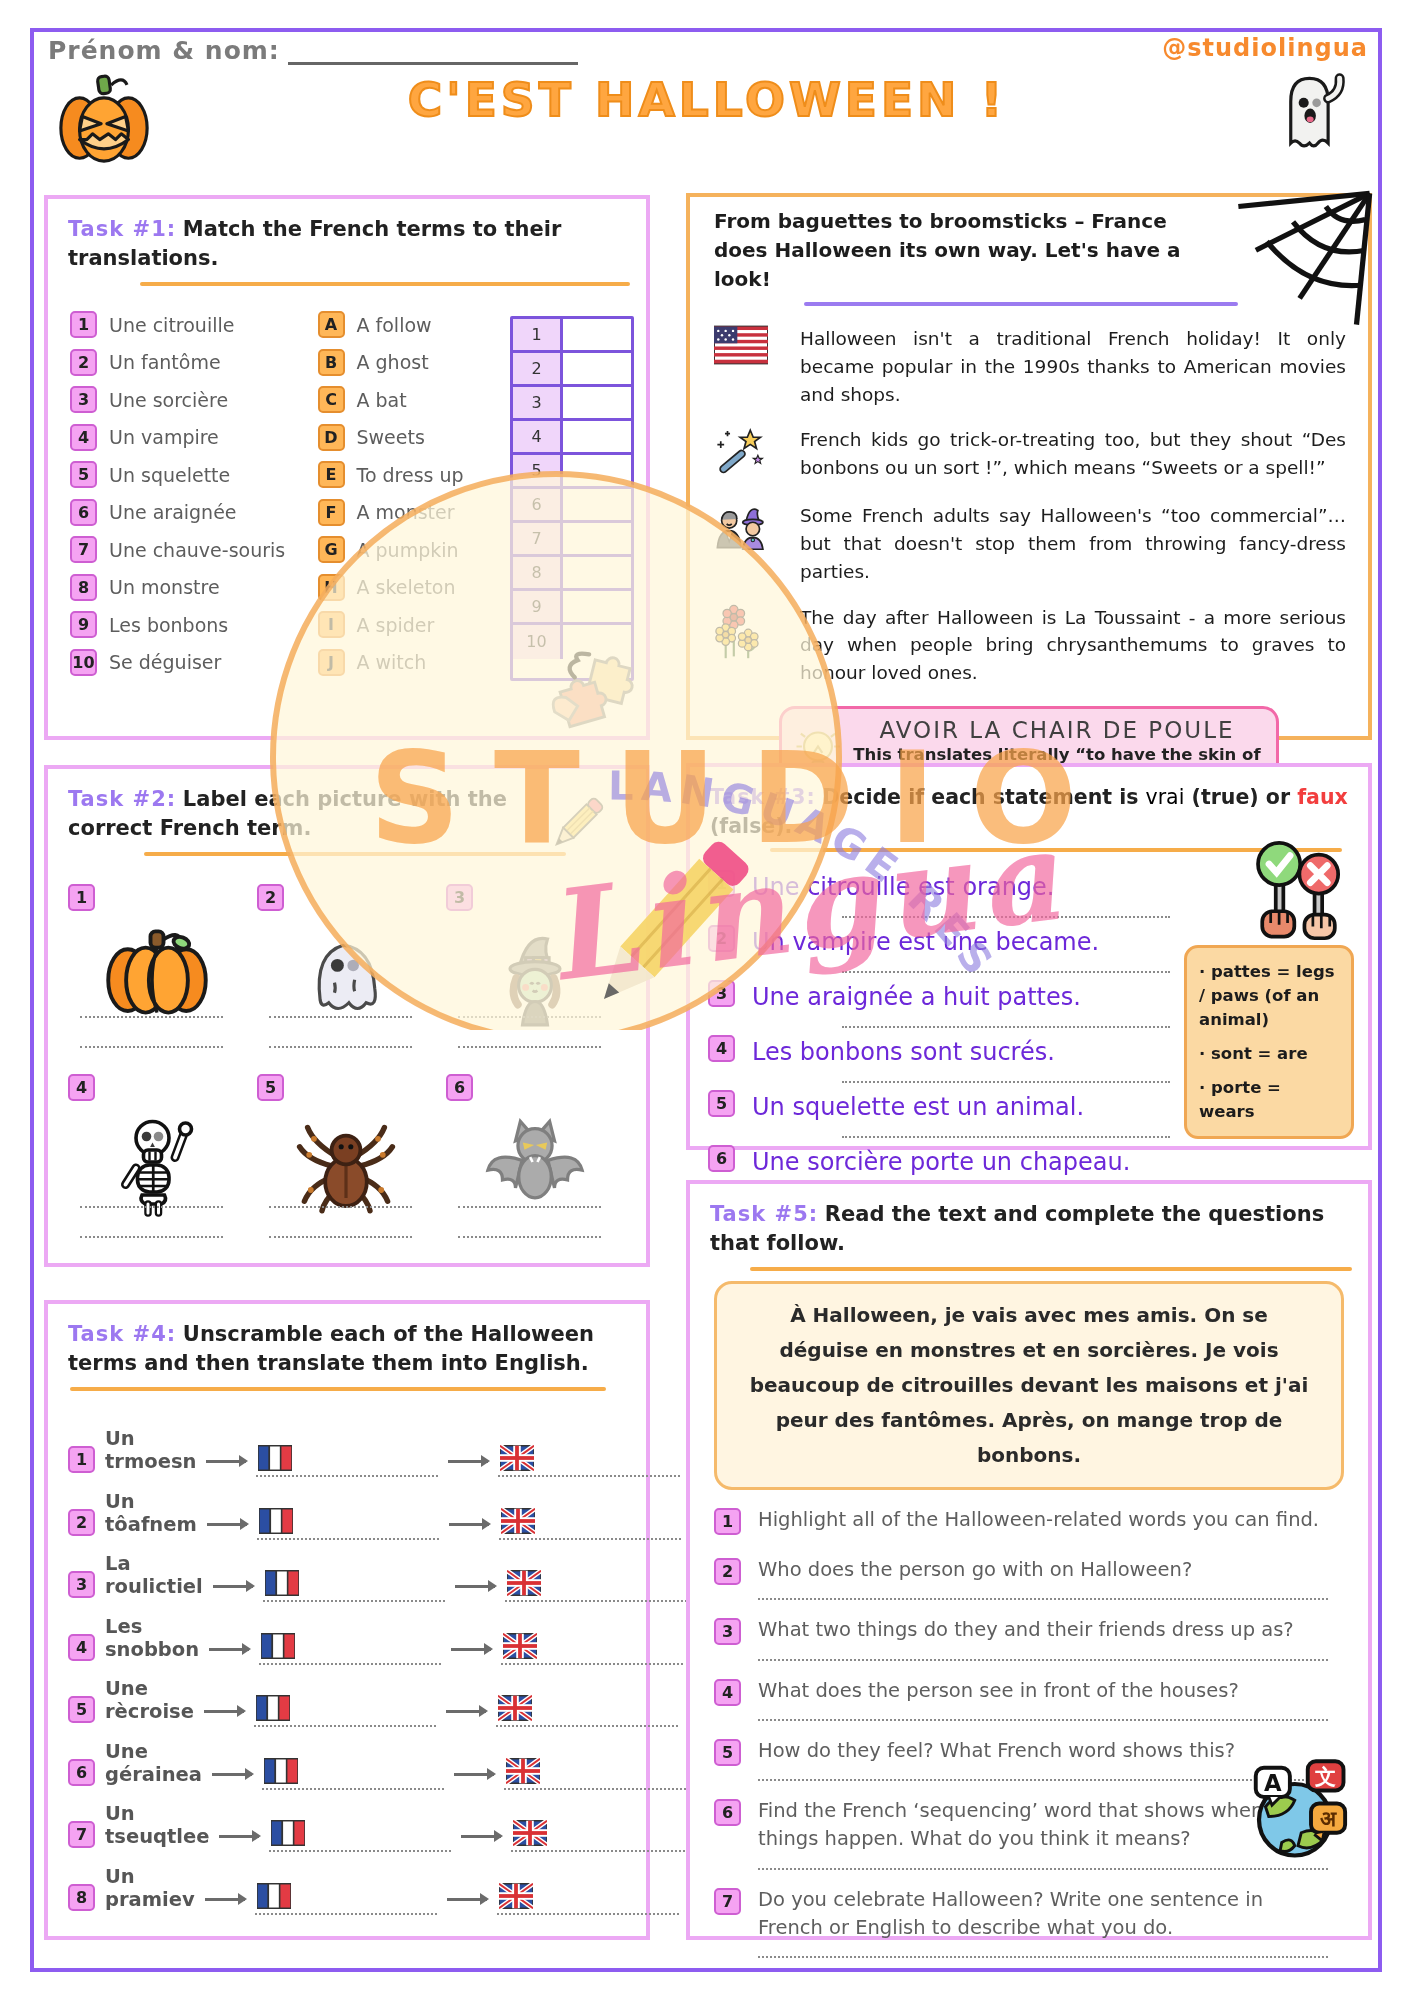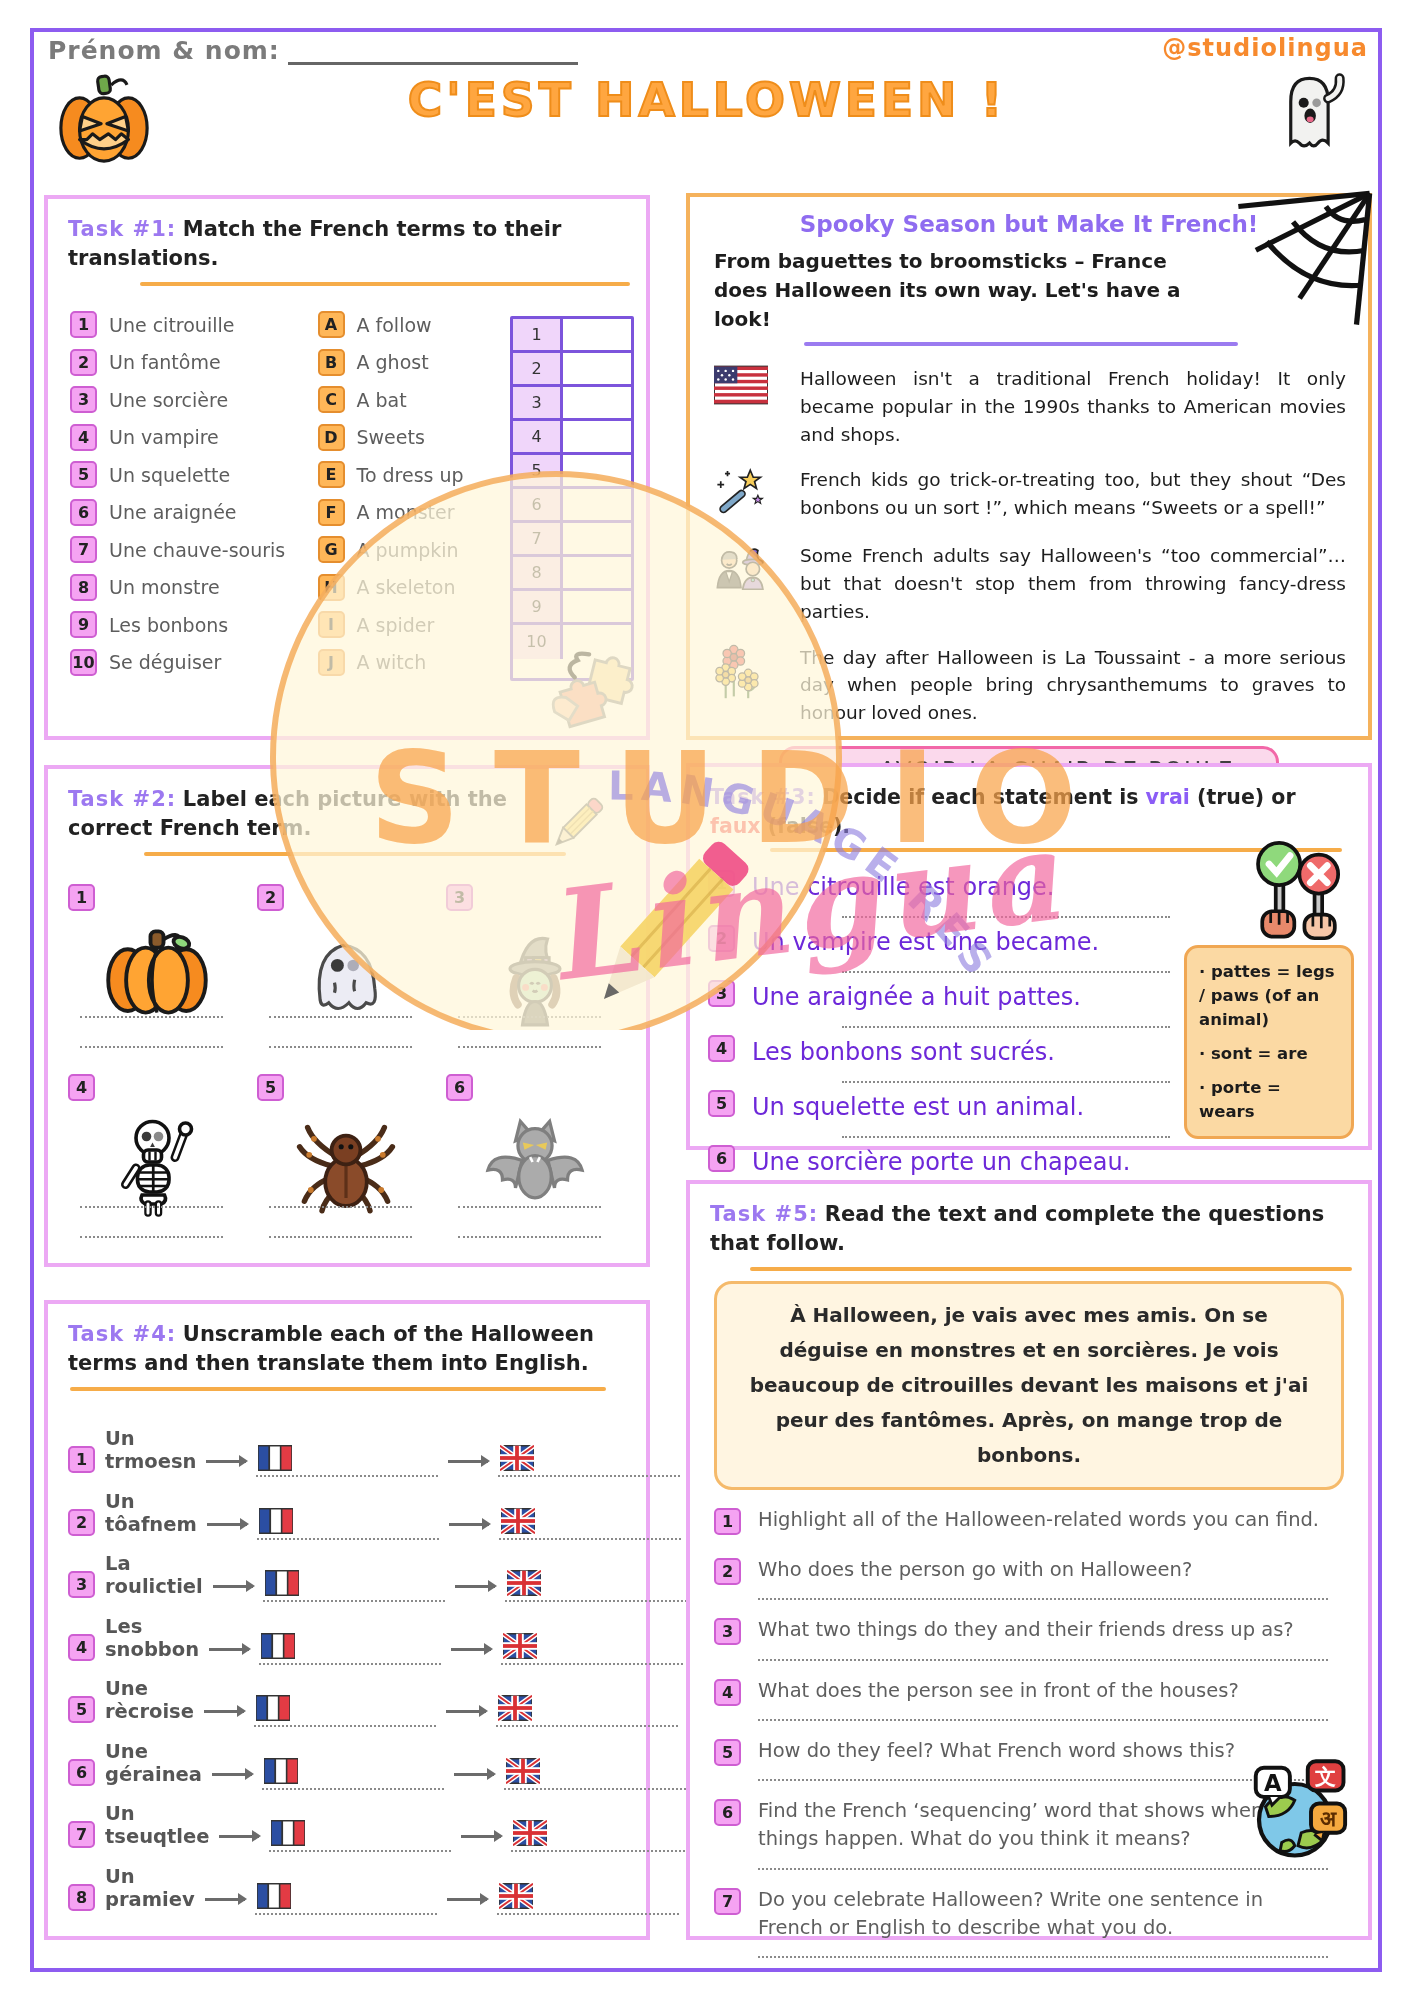--- a/index.html
+++ b/index.html
@@ -45,21 +45,21 @@
   .info-title{margin-top:14px;text-align:center;color:#8F6CF0;font-weight:700;font-size:23px}
   .info-intro{padding:10px 150px 0 24px;font-size:20px;color:#1d1d1d;font-weight:600;line-height:1.45}
   .fact{display:flex;align-items:flex-start;gap:32px;padding:9px 22px 9px 24px}
   .fact-txt{font-size:18.5px;color:#1d1d1d;font-weight:500;line-height:1.5;text-align:justify}
   .idiom{position:relative;margin:10px auto 0;width:500px;border:3.5px solid #F268A8;background:#FBD9EC;border-radius:16px;padding:8px 14px 10px 70px;text-align:center}
   .idiom-title{color:#404040;font-weight:400;font-size:23px;letter-spacing:2px}
   .idiom-txt{font-size:16.5px;color:#222;font-weight:600;line-height:1.4}
   .idiom .bulb{position:absolute;left:10px;top:16px}
   
   .t3-instr{font-size:20.5px}
-  .vrai{color:#8b5cf6;font-weight:700}.faux{color:#F23E3E;font-weight:700}
+  .vrai{color:#000000;font-weight:400}.faux{color:#F23E3E;font-weight:700}
   .t3-body{position:relative;padding:6px 0 0 18px}
   .t3-row{position:relative;height:55px;width:480px}
   .t3-row .bp{position:absolute;left:0;top:2px}
   .t3-txt{position:absolute;left:44px;top:5px;font-size:24px;color:#6d28d9;font-weight:500}
   .t3-line{position:absolute;left:134px;width:328px;bottom:5px;border-bottom:2.5px dotted #8a8a8a}
   .t3-side{position:absolute;right:14px;top:70px;width:170px}
   .notebox{margin-top:108px;background:#FBD9A3;border:3.5px solid #F0A753;border-radius:14px;padding:12px 12px;font-size:16.5px;font-weight:600;color:#1c1c1c;line-height:1.45}
   .notebox div{margin-bottom:10px}
   .notebox div:last-child{margin-bottom:0}
   
@@ -269,21 +269,20 @@
           </g>
         <g transform="rotate(-16 26 42)">
             <path d="M12 32 h8 a4.5 4.5 0 1 1 9 0 h8 v8 a4.5 4.5 0 1 1 0 9 v8 h-25 z" fill="#F0A08E" stroke="#8a8a8a" stroke-width="2"></path>
           </g>
         <path d="M6 50 Q2 38 14 40 L22 46 16 56 Z" fill="#F6CDB4" stroke="#9a9a9a" stroke-width="2"></path>
       </svg>
     </span>
   </div>
 
   <div class="panel orange" style="left:686px;top:193px;width:686px;height:547px">
-    <div class="info-title">Spooky Season but Make It French!</div>
     <div class="info-intro">From baguettes to broomsticks – France does Halloween its own way. Let's have a look!</div>
     <div class="uline purple"></div>
     <span class="web">
       <svg width="140" height="140" viewBox="0 0 64 64">
           <g stroke="#111" stroke-width="2.4" fill="none">
         <path d="M62 2 L2 8"></path>
             <path d="M62 2 L10 28"></path>
             <path d="M62 2 L30 50"></path>
             <path d="M62 2 L56 62"></path>
         <path d="M60 14 Q48 17 42 8"></path>

